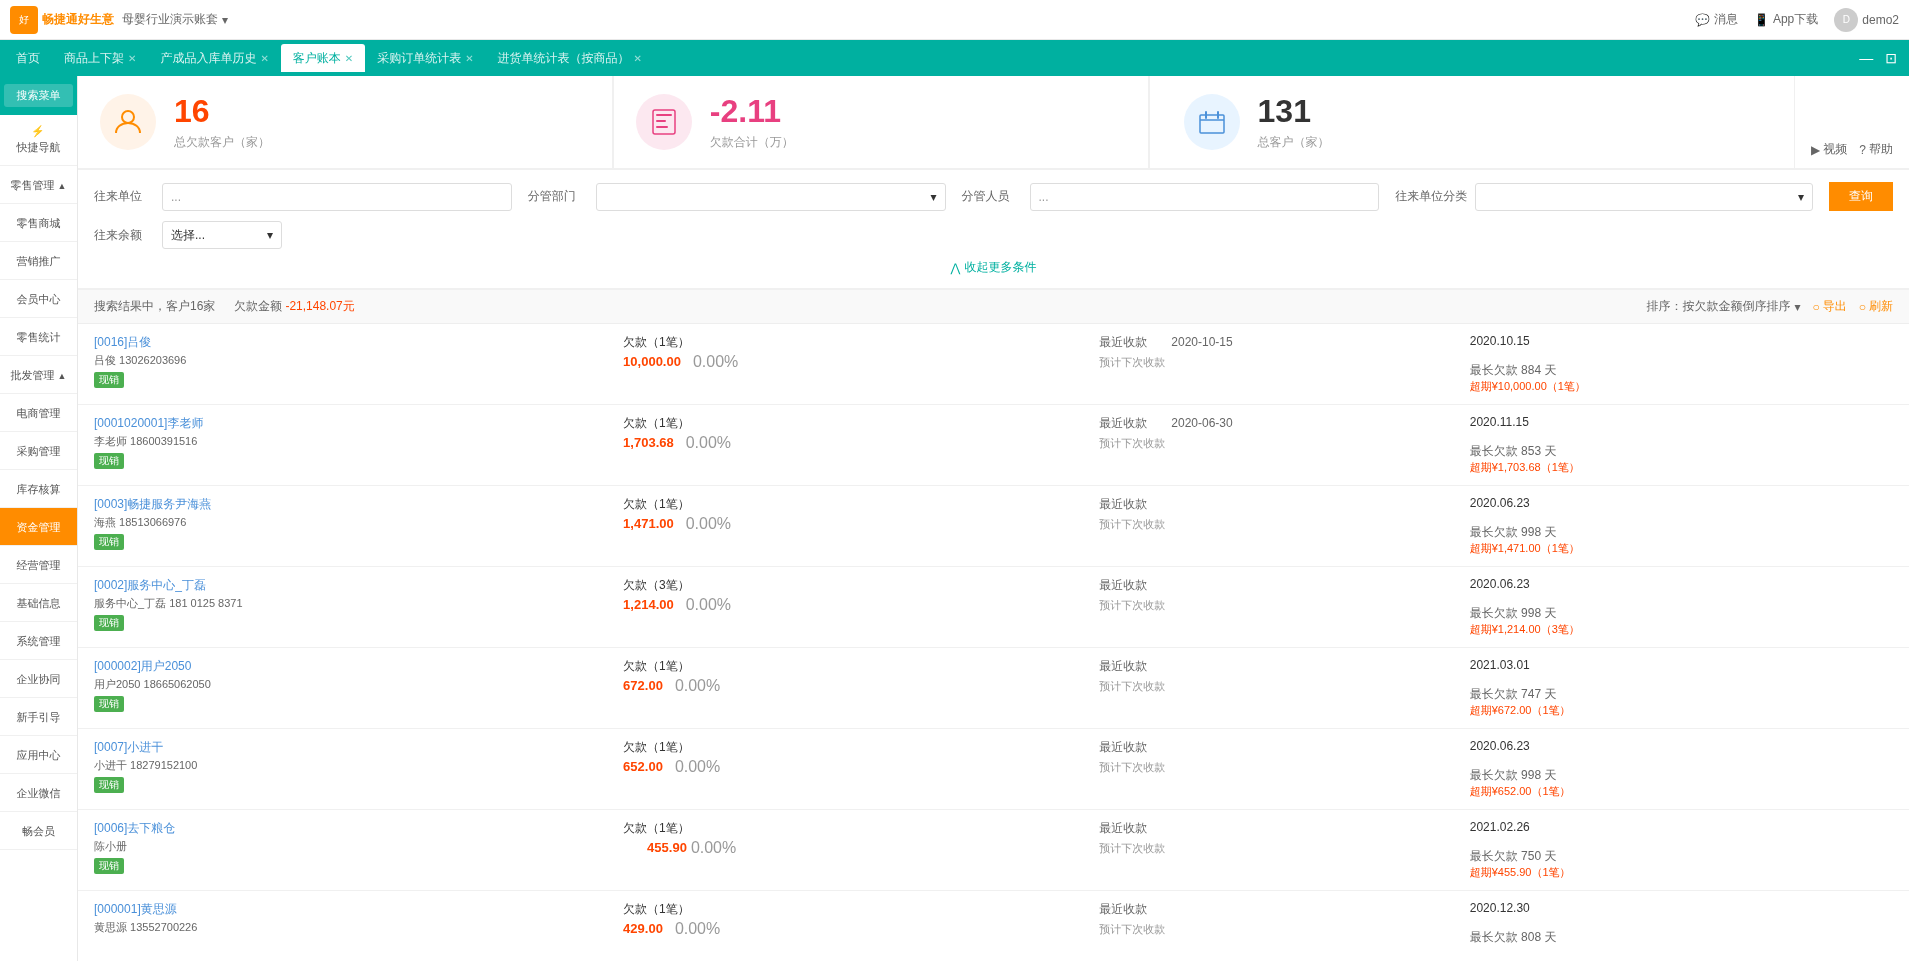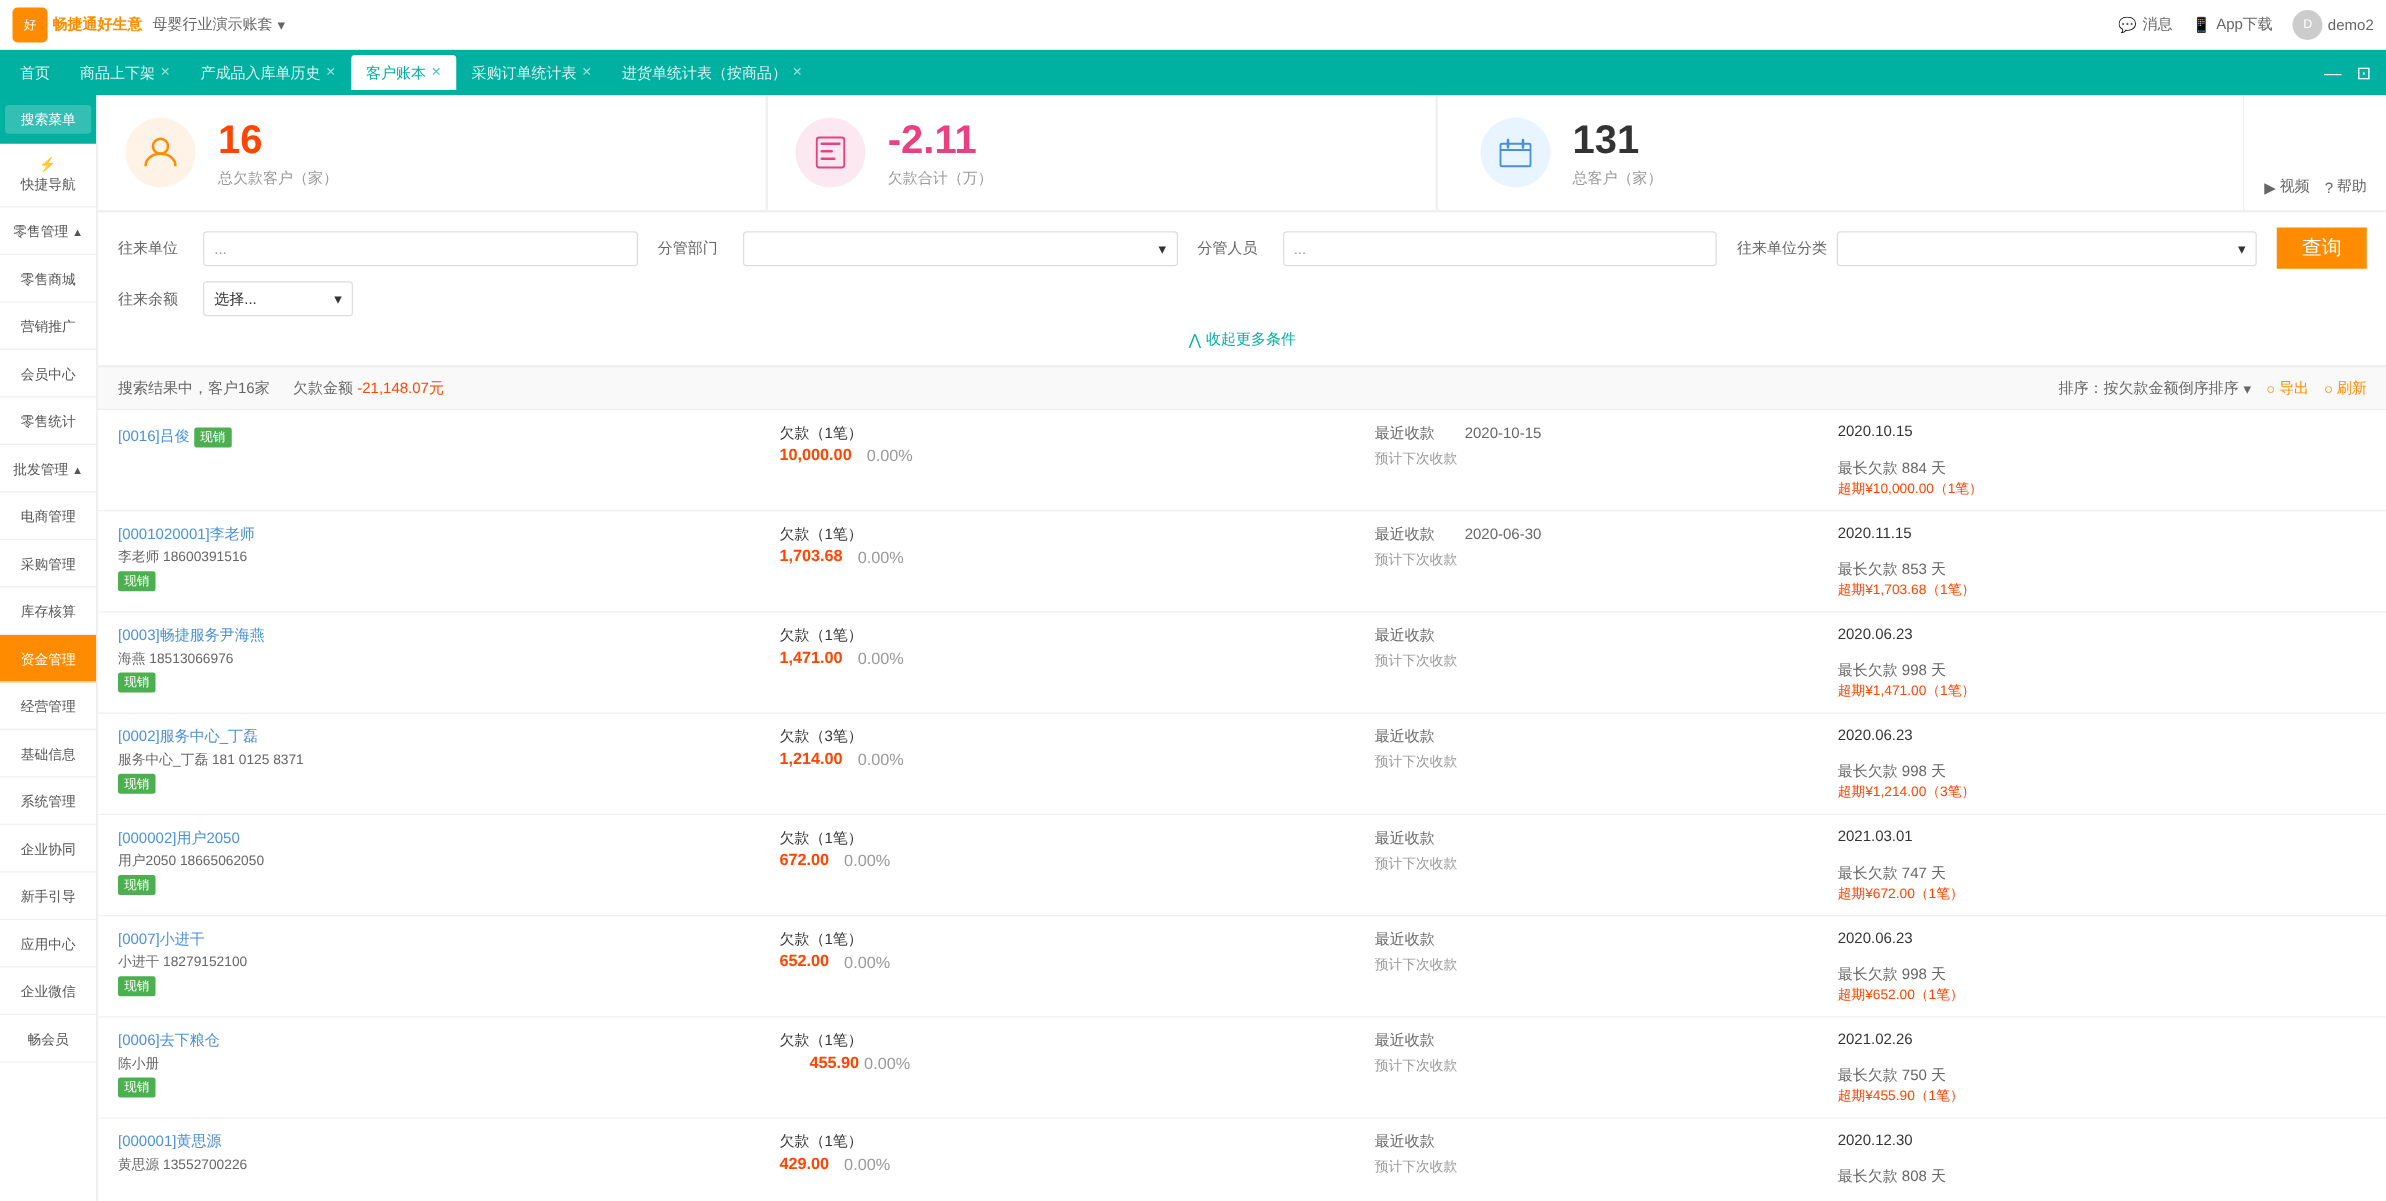--- a/index.html
+++ b/index.html
@@ -56,21 +56,21 @@
     .video-help { display: flex; gap: 12px; font-size: 12px; color: #666; }
     .video-help span { display: flex; align-items: center; gap: 3px; cursor: pointer; }
     
     
     .filter-area { background: #fff; padding: 12px 16px; margin-bottom: 2px; }
     .filter-row { display: flex; align-items: center; gap: 16px; margin-bottom: 10px; }
     .filter-item { display: flex; align-items: center; gap: 8px; flex: 1; }
     .filter-label { color: #666; font-size: 12px; white-space: nowrap; min-width: 60px; }
     .filter-input { flex: 1; height: 28px; border: 1px solid #ddd; border-radius: 3px; padding: 0 8px; font-size: 12px; display: flex; align-items: center; color: #999; cursor: pointer; justify-content: space-between; }
     .filter-select { flex: 1; height: 28px; border: 1px solid #ddd; border-radius: 3px; padding: 0 8px; font-size: 12px; display: flex; align-items: center; color: #333; cursor: pointer; justify-content: space-between; background: #fff; }
-    .query-btn { background: #ff8c00; color: white; border: none; padding: 6px 20px; border-radius: 0; font-size: 16px; cursor: pointer; }
+    .query-btn { background: #ff8c00; color: white; border: none; padding: 6px 20px; border-radius: 0; font-size: 12px; cursor: pointer; }
     .collapse-row { display: flex; justify-content: center; }
     .collapse-btn { color: #00b0a0; font-size: 12px; cursor: pointer; display: flex; align-items: center; gap: 4px; }
     
     
     .results-bar { background: #f9f9f9; padding: 8px 16px; display: flex; align-items: center; justify-content: space-between; border-bottom: 1px solid #eee; }
     .results-text { font-size: 12px; color: #666; }
     .results-text span.highlight { color: #ff4500; }
     .results-actions { display: flex; align-items: center; gap: 12px; font-size: 12px; color: #666; }
     .sort-select { display: flex; align-items: center; gap: 4px; cursor: pointer; color: #666; }
     .action-btn { display: flex; align-items: center; gap: 3px; cursor: pointer; color: #ff8c00; }
@@ -78,21 +78,21 @@
     
     .table-container { background: #fff; }
     .table-header { display: grid; grid-template-columns: 2fr 1.8fr 1.4fr 1.6fr; padding: 10px 16px; background: #fafafa; border-bottom: 1px solid #eee; font-weight: bold; font-size: 12px; color: #555; }
     .table-row { display: grid; grid-template-columns: 2fr 1.8fr 1.4fr 1.6fr; padding: 10px 16px; border-bottom: 1px solid #f0f0f0; align-items: start; min-height: 80px; }
     
     .customer-name { color: #4a90d9; font-size: 12px; cursor: pointer; text-decoration: none; }
     .customer-phone { color: #666; font-size: 11px; margin-top: 2px; }
     .customer-tag { display: inline-block; background: #4caf50; color: white; font-size: 10px; padding: 1px 5px; border-radius: 2px; margin-top: 4px; }
     
     .debt-amount { color: #ff4500; font-size: 13px; font-weight: bold; cursor: pointer; }
-    .debt-percent { color: #999; font-size: 13px; margin-top: 2px; }
+    .debt-percent { color: #999; font-size: 16px; margin-top: 2px; }
     
     .recovery-text { color: #666; font-size: 12px; }
     .recovery-next { color: #999; font-size: 11px; margin-top: 4px; }
     
     .overdue-date { color: #333; font-size: 12px; }
     .overdue-days { color: #666; font-size: 12px; margin-top: 14px; }
     .overdue-amount { color: #ff4500; font-size: 11px; cursor: pointer; }
     
     
     .filter-row2 { display: flex; align-items: center; gap: 16px; }
@@ -356,20 +356,21 @@
           <span>刷新</span>
         </div>
       </div>
     </div>
 
     <div class="table-container">
 
       <div class="table-row">
         <div>
           <a class="customer-name">[0016]吕俊</a>
+          <div class="customer-phone">吕俊 13026203696</div>
           <span class="customer-tag">现销</span>
         </div>
         <div>
           <div>欠款（1笔）</div>
           <div style="display:flex; align-items:center; gap:12px;">
             <span class="debt-amount">10,000.00</span>
             <span class="debt-percent">0.00%</span>
           </div>
         </div>
         <div>

